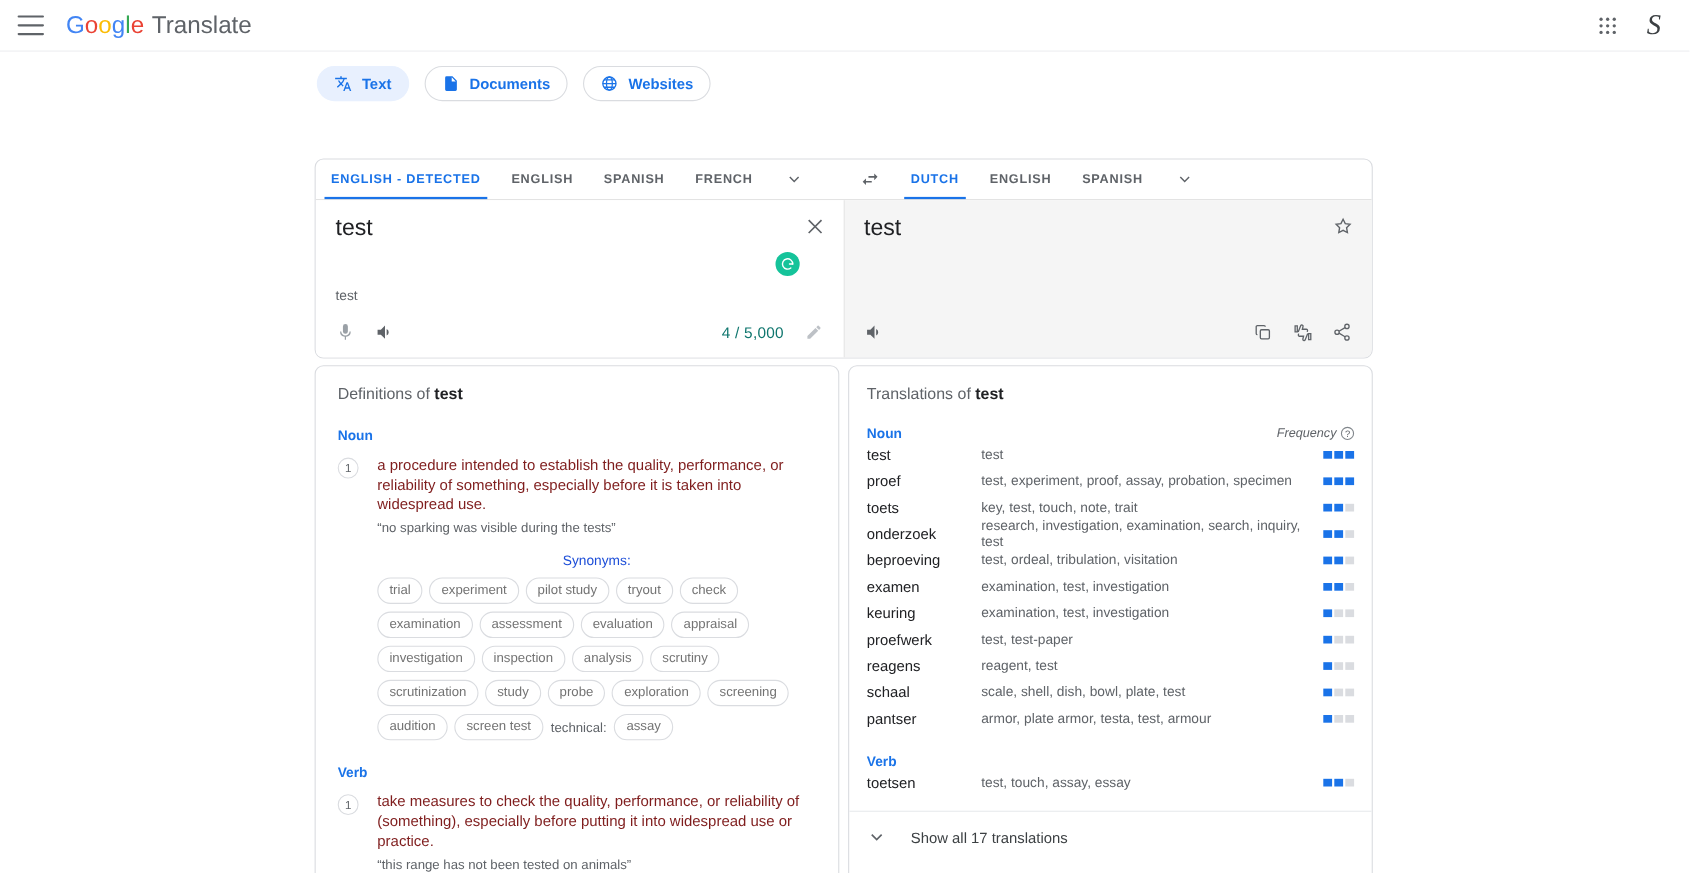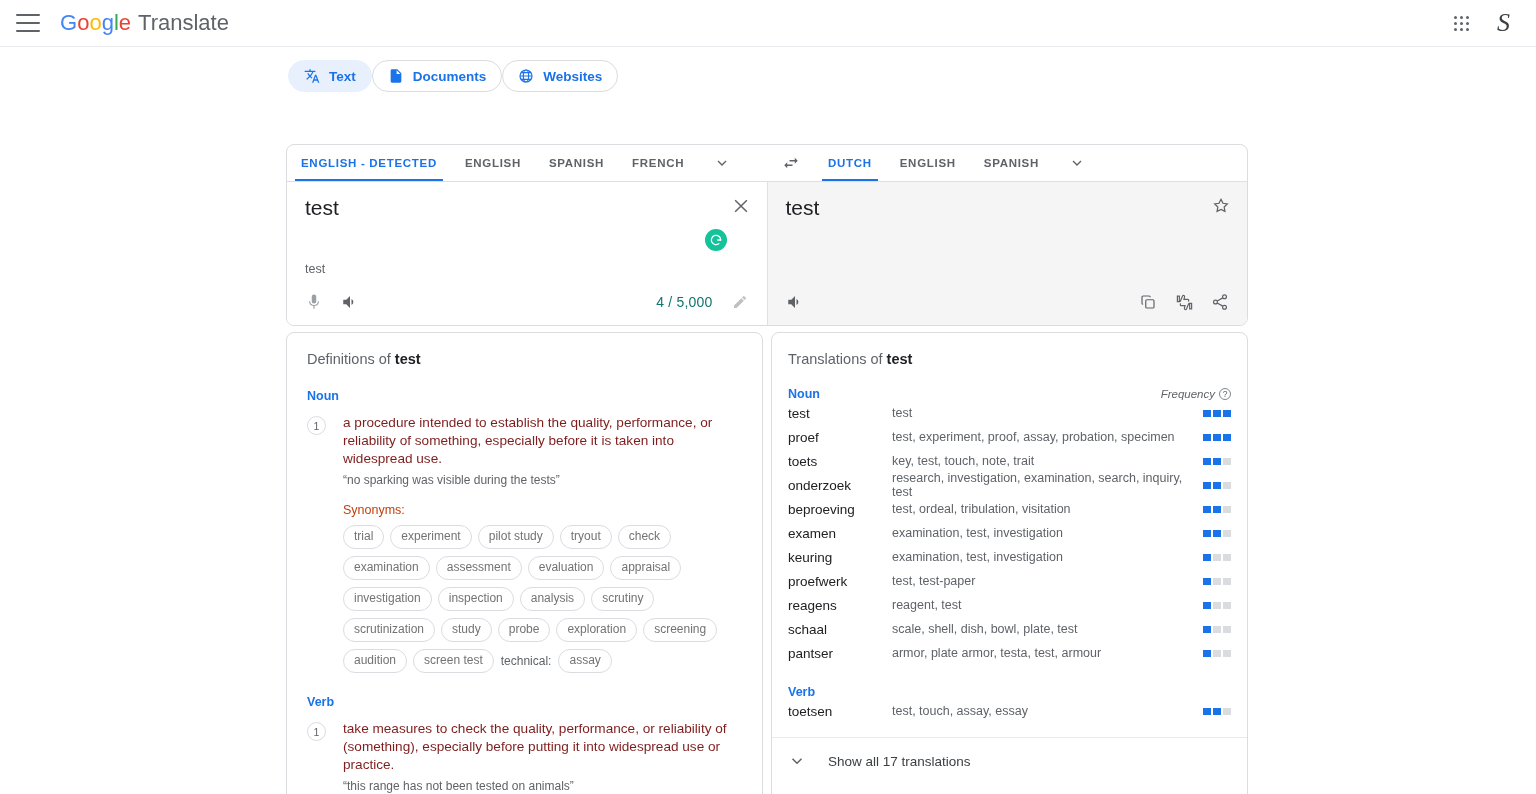--- a/index.html
+++ b/index.html
@@ -33,21 +33,21 @@
   .brand-word { color: #5f6368; font-size: 22px; margin-left: 7px; font-weight: 400; }
   .topright { margin-left: auto; display: flex; align-items: center; gap: 14px; margin-right: 20px; }
   .apps-grid { display: grid; grid-template-columns: repeat(3, 3px); grid-template-rows: repeat(3, 3px);
     gap: 3px; cursor: pointer; padding: 8px; }
   .apps-grid i { display: block; width: 3px; height: 3px; background: #5f6368; border-radius: 50%; }
   .avatar-letter { font-family: "Liberation Serif", serif; font-style: italic; font-size: 26px; color: #3c4043;
     cursor: pointer; padding: 0 6px; }
 
   
   .page { width: 100%; height: 747px; background: #fff; position: relative; }
-  .modebar { padding: 13px 0 0 288px; display: flex; }
+  .modebar { padding: 13px 0 0 288px; display: flex; gap: 14px; }
   .mode-chip {
     display: inline-flex; align-items: center; gap: 9px;
     height: 32px; padding: 0 15px;
     border: 1px solid #dadce0; border-radius: 17px;
     font-size: 13.5px; color: #1a73e8; font-weight: 600;
     background: #fff; cursor: pointer; white-space: nowrap;
   }
   .mode-chip.active { background: #e8f0fe; border-color: #e8f0fe; }
   .mode-ico { width: 16px; height: 16px; flex: 0 0 16px; display: block; }
 
@@ -116,21 +116,21 @@
   }
   .def-item { display: flex; margin-top: 11px; }
   .numcirc {
     flex: 0 0 19px; width: 19px; height: 19px; border: 1px solid #dadce0; border-radius: 50%;
     font-size: 10.5px; color: #5f6368; display: flex; align-items: center; justify-content: center;
     margin-top: 2px; margin-left: 8px;
   }
   .def-body { margin-left: 17px; }
   .def-text { font-size: 13.6px; line-height: 18px; color: #7f1d1d; max-width: 418px; }
   .def-ex { font-size: 12px; color: #5f6368; margin-top: 5px; }
-  .syn-label { font-size: 12.5px; color: #c2410c; margin-top: 16px; }
+  .syn-label { font-size: 12.5px; color: #1d4ed8; margin-top: 16px; text-align: center; }
   .chips { display: flex; flex-wrap: wrap; gap: 7px 6px; margin-top: 8px; max-width: 428px; align-items: center; }
   .chip {
     border: 1px solid #dadce0; border-radius: 12px; padding: 3px 10px 4px;
     font-size: 12px; color: #737373; background: #fff; cursor: pointer; white-space: nowrap; line-height: 15px;
   }
   .chip-tech { font-size: 12px; color: #5f6368; padding: 0 1px; }
 
   
   .tr-title { font-size: 14.5px; color: #5f6368; padding-left: 16px; }
   .tr-title b { color: #202124; font-weight: 700; }

